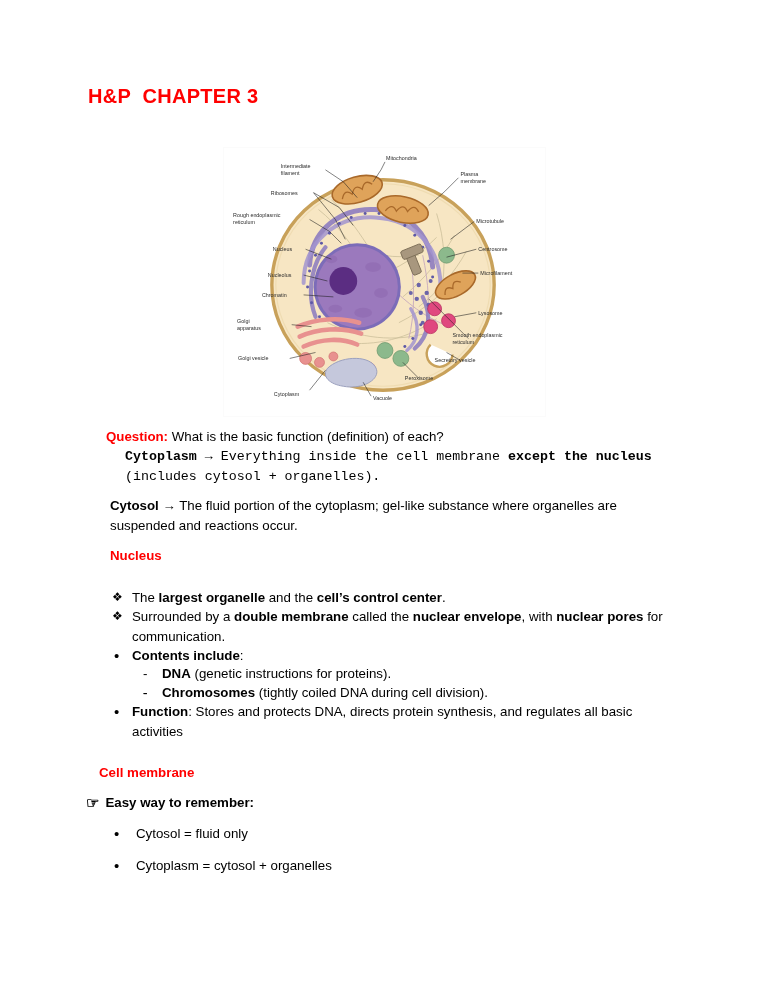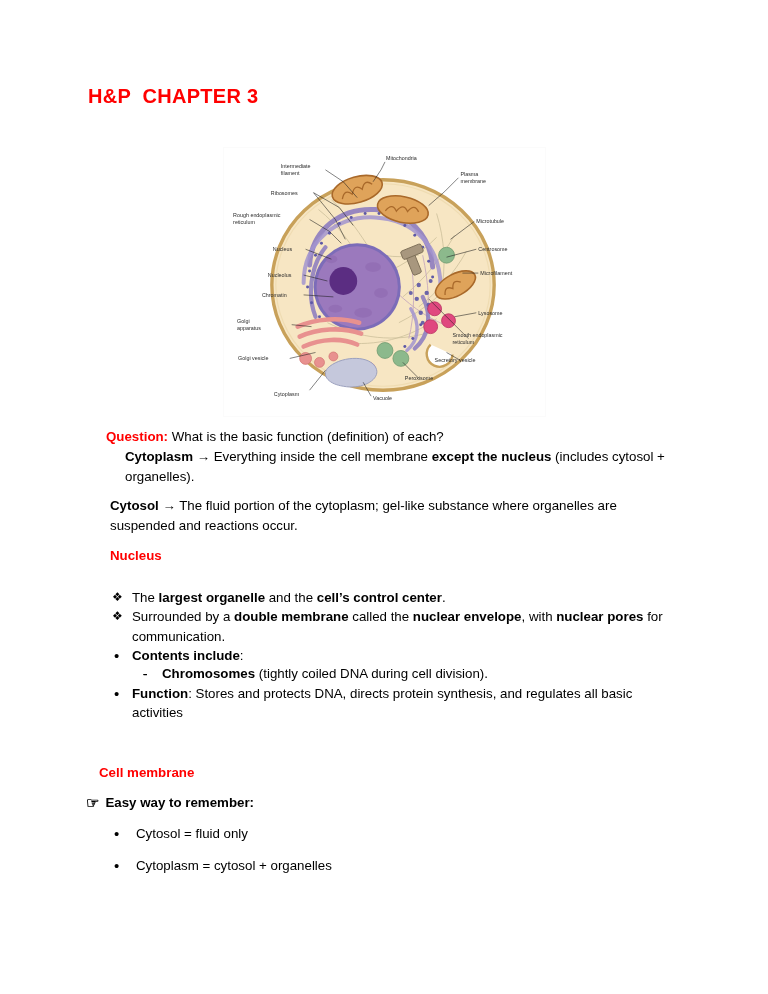--- a/index.html
+++ b/index.html
@@ -68,21 +68,21 @@
     margin-left: 18px;
   }
   .q-label { color: #FF0000; font-weight: bold; }
 
   .para {
     position: absolute;
     font-size: 13.3px;
     line-height: 19.5px;
     text-align: left;
   }
-  .p-cytoplasm { left: 125px; top: 447px; width: 548px; }
+  .p-cytoplasm { left: 125px; top: 447px; width: 548px; font-family: Liberation Mono, monospace; }
   .p-cytosol   { left: 110px; top: 496px; width: 565px; }
 
   .h-red {
     position: absolute;
     font-size: 13.3px;
     font-weight: bold;
     color: #FF0000;
   }
   .h-nucleus       { left: 110px; top: 548px; }
   .h-cellmembrane  { left: 99px; top: 765px; }
@@ -362,21 +362,21 @@
   <div class="para p-cytosol">
     <b>Cytosol</b><span> → </span><span>The fluid portion of the cytoplasm; gel-like substance where organelles are suspended and reactions occur.</span>
   </div>
 
   <div class="h-red h-nucleus">Nucleus</div>
 
   <ul class="lst nucleus-list">
       <li><span class="bullet diamond">❖</span><span><span>The </span><b>largest organelle</b><span> and the </span><b>cell’s control center</b><span>.</span></span></li>
       <li><span class="bullet diamond">❖</span><span><span>Surrounded by a </span><b>double membrane</b><span> called the </span><b>nuclear envelope</b><span>, with </span><b>nuclear pores</b><span> for communication.</span></span></li>
       <li><span class="bullet dot">•</span><span><b>Contents include</b><span>:</span></span><ul class="sublst">
-          <li><span class="dash">-</span></li>
+          <li><span class="dash">-</span><span><b>DNA</b><span> (genetic instructions for proteins).</span></span></li>
           <li><span class="dash">-</span></li>
           <li><span class="dash">-</span><span><b>Chromosomes</b><span> (tightly coiled DNA during cell division).</span></span></li>
         </ul></li>
       <li><span class="bullet dot">•</span><span><b>Function</b><span>: Stores and protects DNA, directs protein synthesis, and regulates all basic activities</span></span></li>
     </ul>
 
   <div class="h-red h-cellmembrane">Cell membrane</div>
 
   <div class="remember-row">
     <span class="hand-icon">☞</span>

